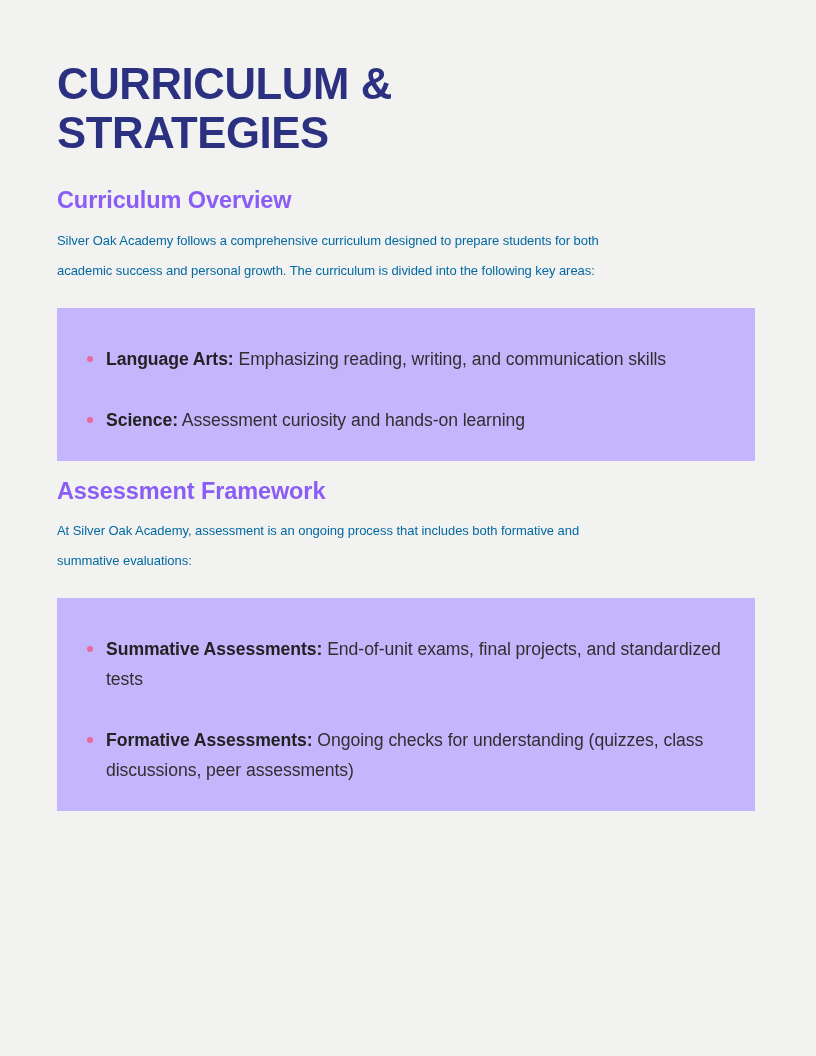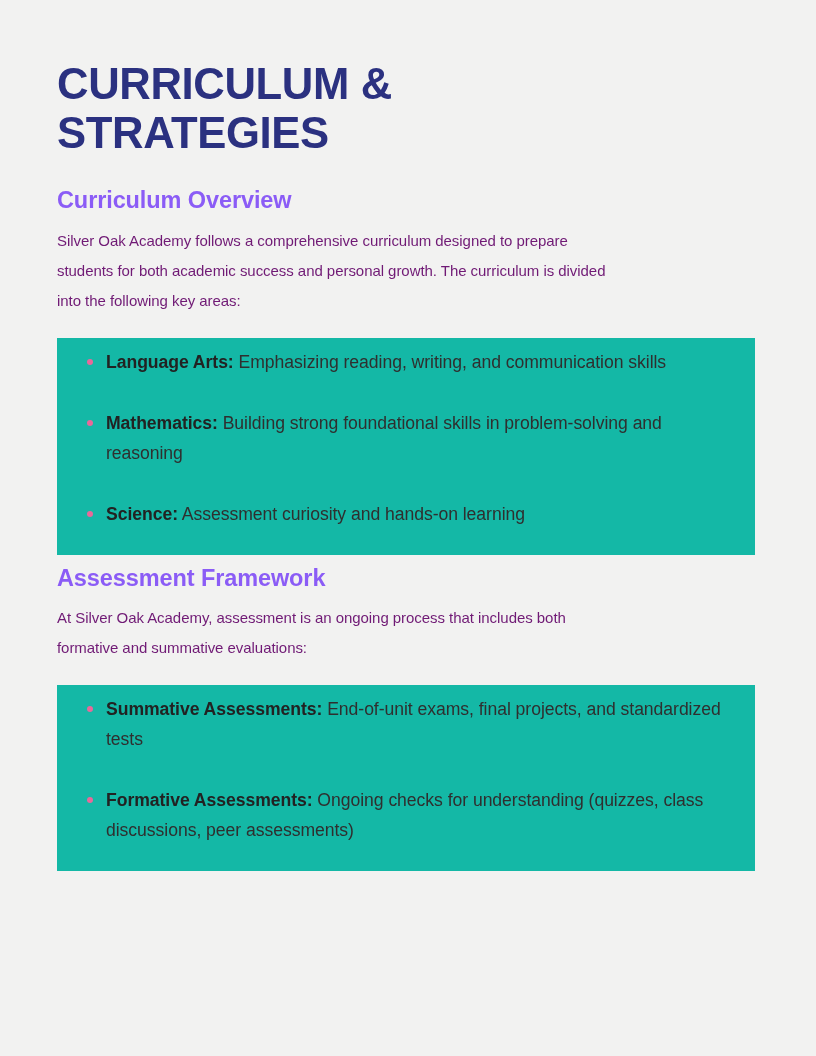--- a/index.html
+++ b/index.html
@@ -41,39 +41,39 @@
   
   .section-heading {
     margin: 0;
     font-size: 23.5px;
     line-height: 1.25;
     font-weight: 700;
     color: #8b5cf6;
     letter-spacing: -0.1px;
   }
   .section-heading.first { padding-top: 29px; }
-  .section-heading.second { padding-top: 9px; }
+  .section-heading.second { padding-top: 16px; }
 
   
   .section-intro {
     margin: 0;
     padding-top: 10px;
-    font-size: 15px;
+    font-size: 13px;
     line-height: 30px;
-    color: #701a75;
+    color: #0369a1;
     max-width: 688px;
     letter-spacing: -0.05px;
   }
 
   
   .bullet-panel {
-    background: #14b8a6;
+    background: #c4b5fd;
     box-sizing: border-box;
     width: 698px;
-    padding: 9px 30px 26px 28px;
+    padding: 36px 30px 26px 28px;
   }
   .panel-1 { margin-top: 22px; }
   .panel-2 { margin-top: 22px; }
 
   .bullet-list {
     list-style: none;
     margin: 0;
     padding: 0;
   }
   .bullet-item {
@@ -117,24 +117,20 @@
     <p class="section-intro">Silver Oak Academy follows a comprehensive curriculum designed to prepare students for both academic success and personal growth. The curriculum is divided into the following key areas:</p>
 
     <div class="bullet-panel panel-1">
       <ul class="bullet-list">
 
         <li class="bullet-item">
           <span class="bullet-dot"></span>
           <span class="bullet-term">Language Arts:</span><span class="bullet-desc"> Emphasizing reading, writing, and communication skills</span>
         </li>
 
-        <li class="bullet-item">
-          <span class="bullet-dot"></span>
-          <span class="bullet-term">Mathematics:</span><span class="bullet-desc"> Building strong foundational skills in problem-solving and reasoning</span>
-        </li>
 
         <li class="bullet-item">
           <span class="bullet-dot"></span>
           <span class="bullet-term">Science:</span><span class="bullet-desc"> Assessment curiosity and hands-on learning</span>
         </li>
 
 
       </ul>
     </div>
   </section>

